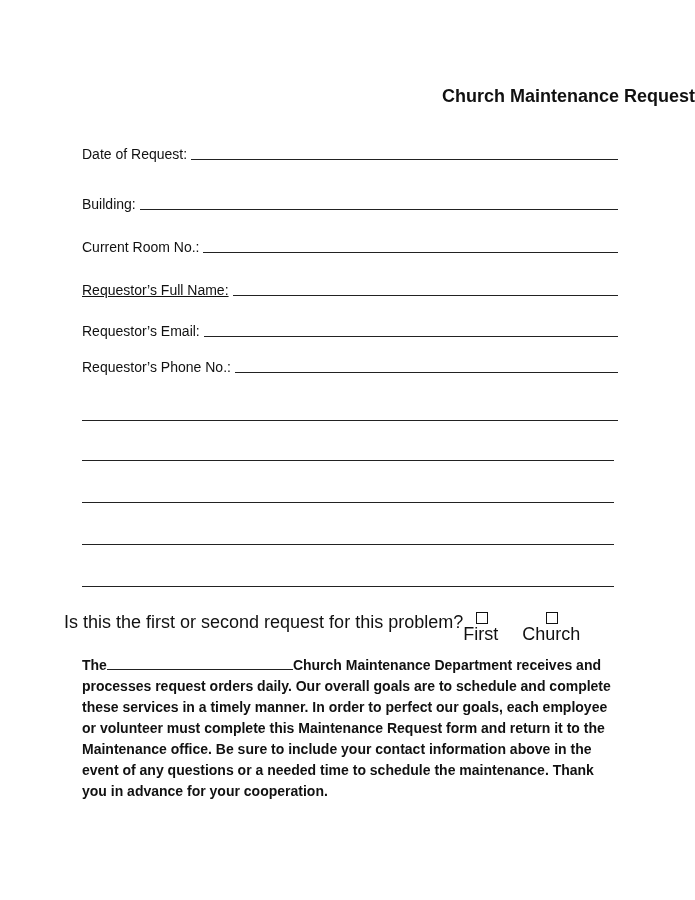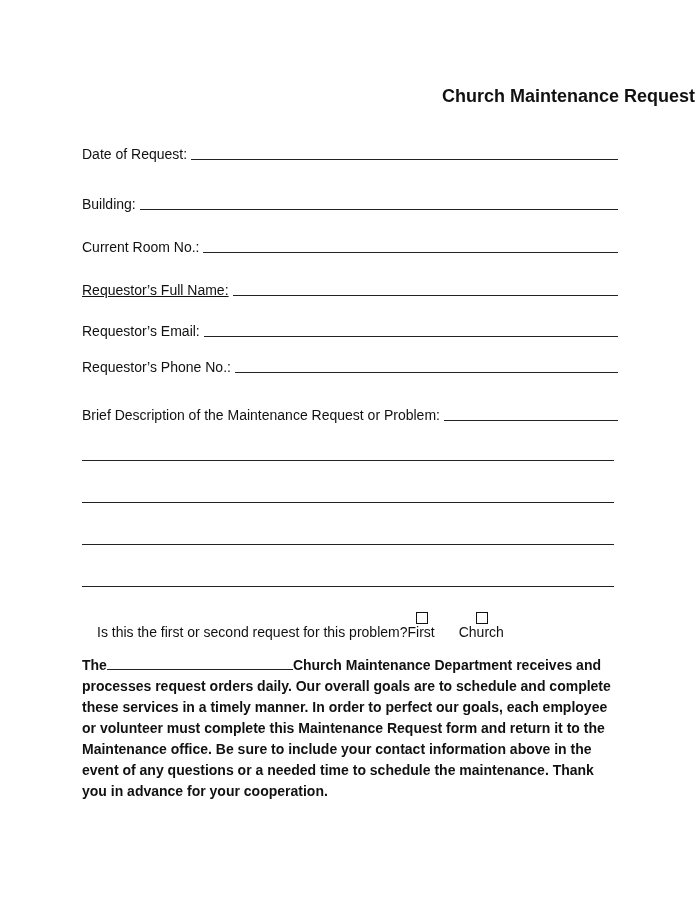--- a/index.html
+++ b/index.html
@@ -5,22 +5,22 @@
   html, body { margin:0; padding:0; background:#ffffff; }
   body { width:695px; height:900px; position:relative; overflow:hidden;
          font-family:"Liberation Sans", sans-serif; color:#111; }
   .title { position:absolute; top:86px; left:0; width:695px; text-align:right;
            font-size:18px; font-weight:bold; letter-spacing:0; }
   .field { position:absolute; left:82px; width:536px; height:20px; display:flex;
            align-items:flex-end; font-size:14px; }
   .field .label { white-space:nowrap; padding-right:4px; line-height:16px; }
   .field .line { flex:1; border-bottom:1px solid #222; height:1px; margin-bottom:2px; }
   .blank-line { position:absolute; left:82px; width:532px; border-bottom:1.5px solid #222; }
-  .question { position:absolute; left:97px; top:612px; font-size:14px; display:flex;
-              align-items:flex-end; white-space:nowrap; }
+  .question { position:absolute; left:64px; top:612px; font-size:18px; display:flex;
+              align-items:flex-start; white-space:nowrap; }
   .cb { display:inline-block; width:10px; height:10px; border:1.3px solid #111;
         margin:0 4px 0 6px; }
   .opt { display:inline-flex; align-items:center;flex-direction:column; }
   .opt2 { margin-left:24px; }
   .para { position:absolute; left:82px; top:655px; width:540px; font-size:14px;
           line-height:21px;font-weight:bold; }
   .para .fill { display:inline-block; width:186px; border-bottom:1px solid #222;
                 height:13px; vertical-align:baseline; }
 </style>
 </head>
@@ -46,21 +46,20 @@
 </div>
 <div class="field" style="top:319px;">
   <span class="label">Requestor’s Email:</span>
   <span class="line"></span>
 </div>
 <div class="field" style="top:355px;">
   <span class="label">Requestor’s Phone No.:</span>
   <span class="line"></span>
 </div>
 <div class="field" style="top:403px;">
-  <span class="label">Brief Description of the Maintenance Request or Problem:</span>
   <span class="line"></span>
 </div>
 
 <div class="blank-line" style="top:460px;"></div>
 <div class="blank-line" style="top:502px;"></div>
 <div class="blank-line" style="top:544px;"></div>
 <div class="blank-line" style="top:586px;"></div>
 
 <div class="question">
   <span>Is this the first or second request for this problem?</span>

